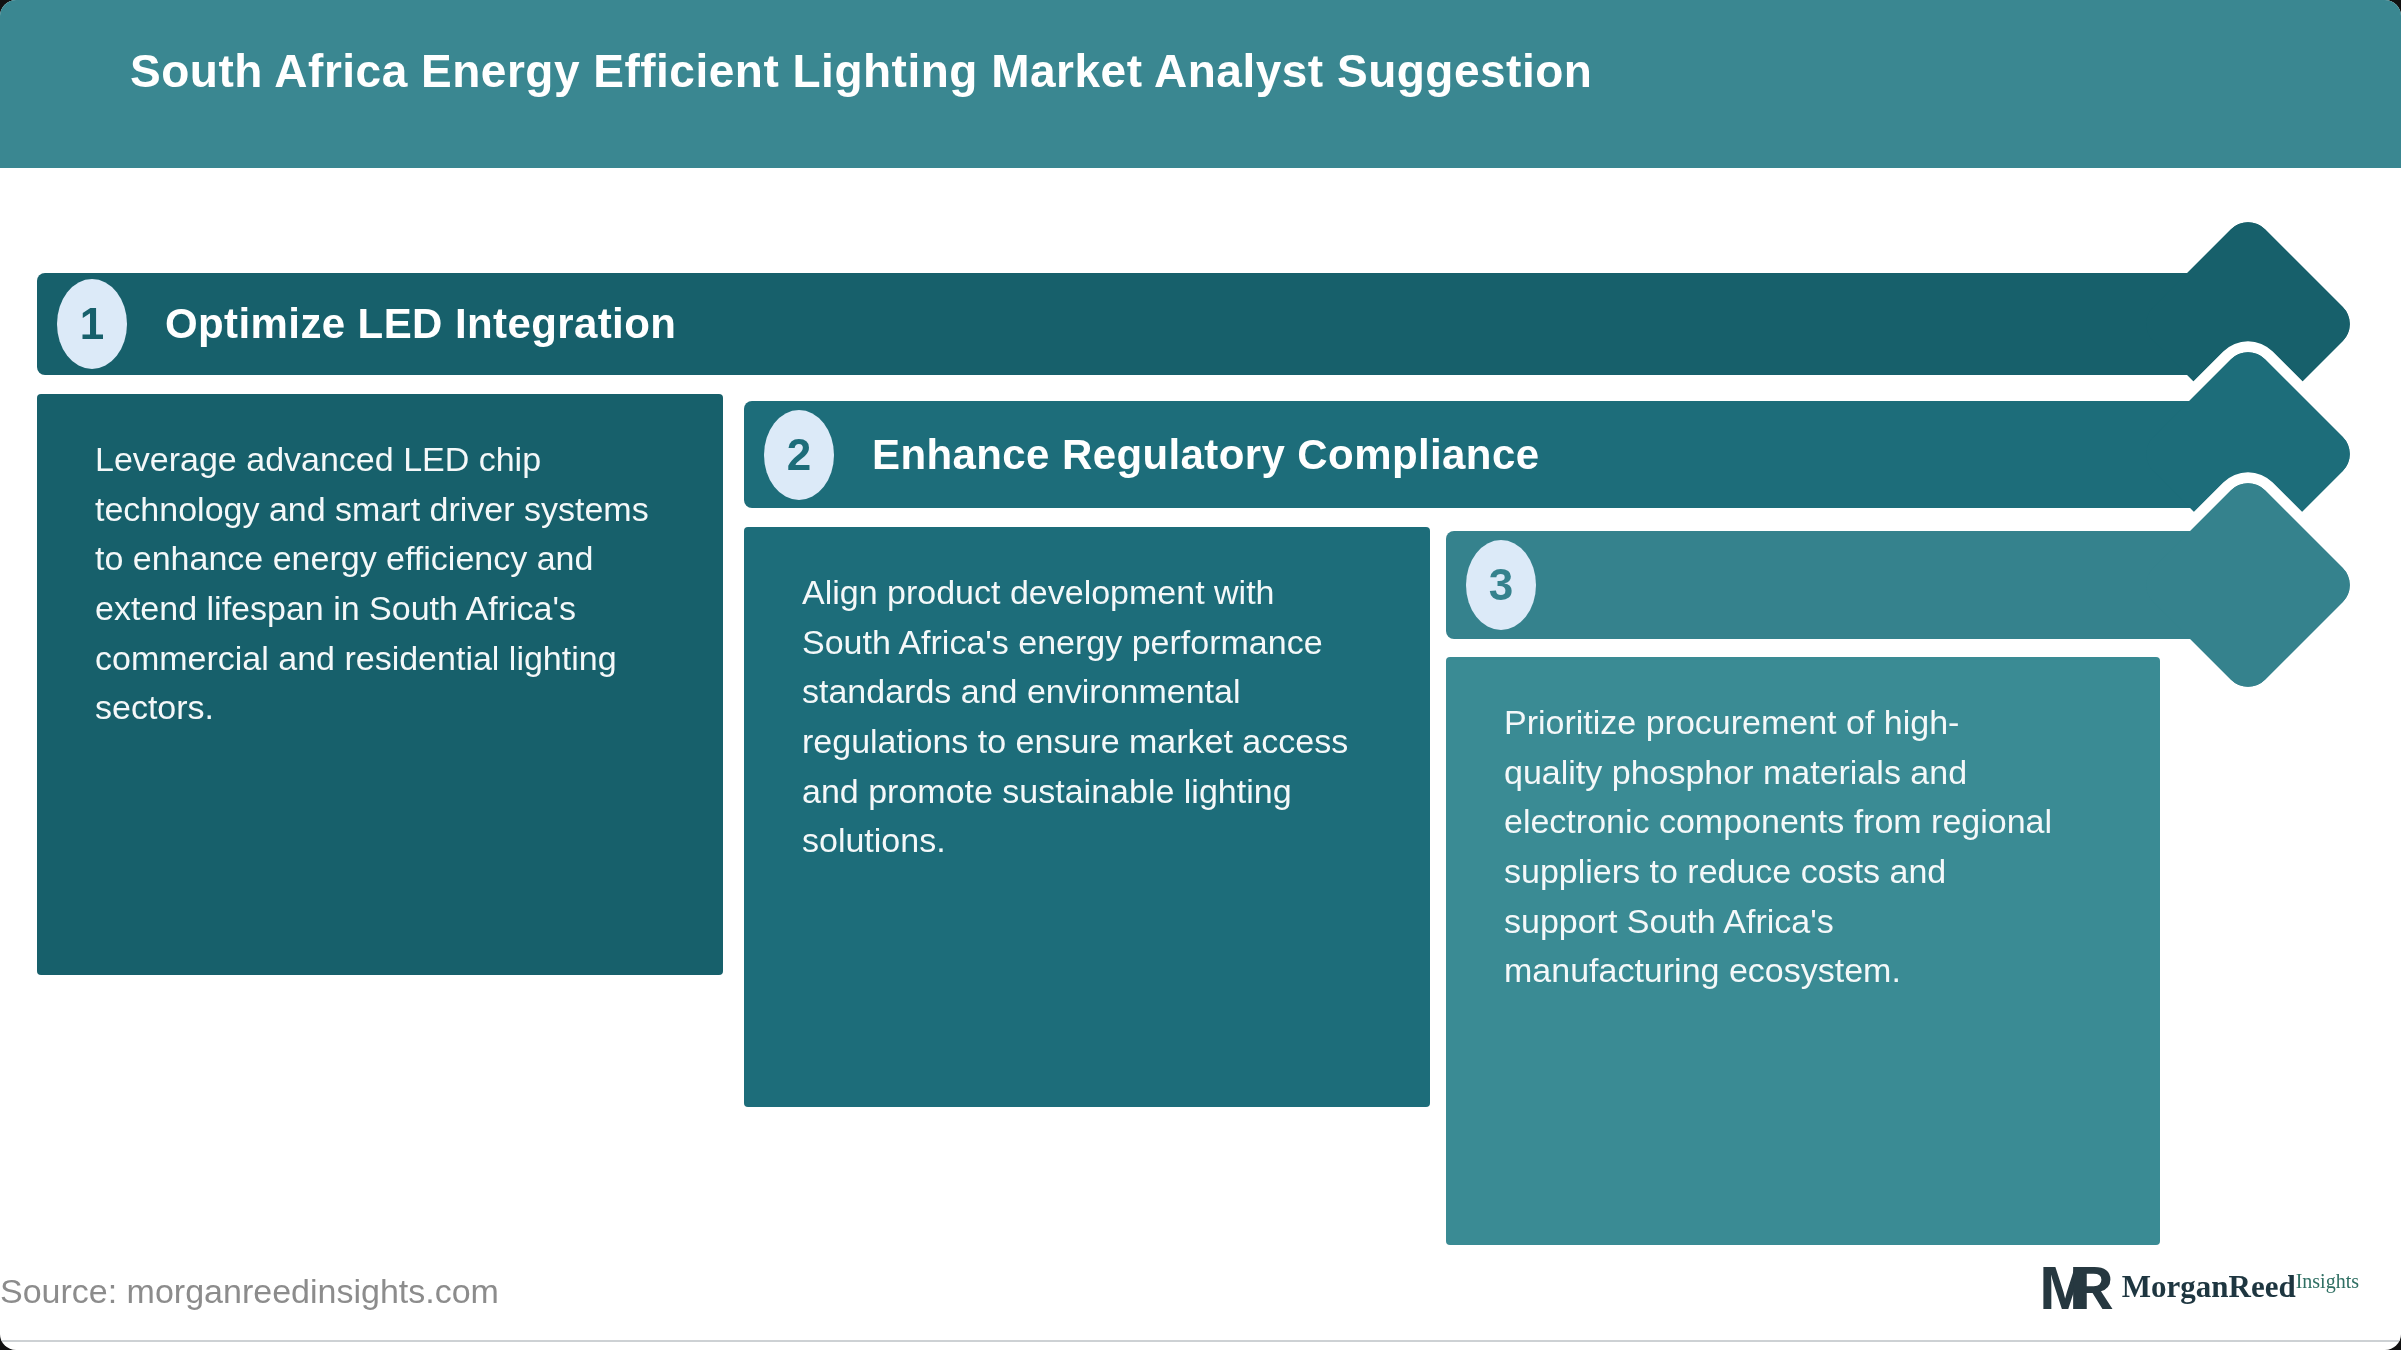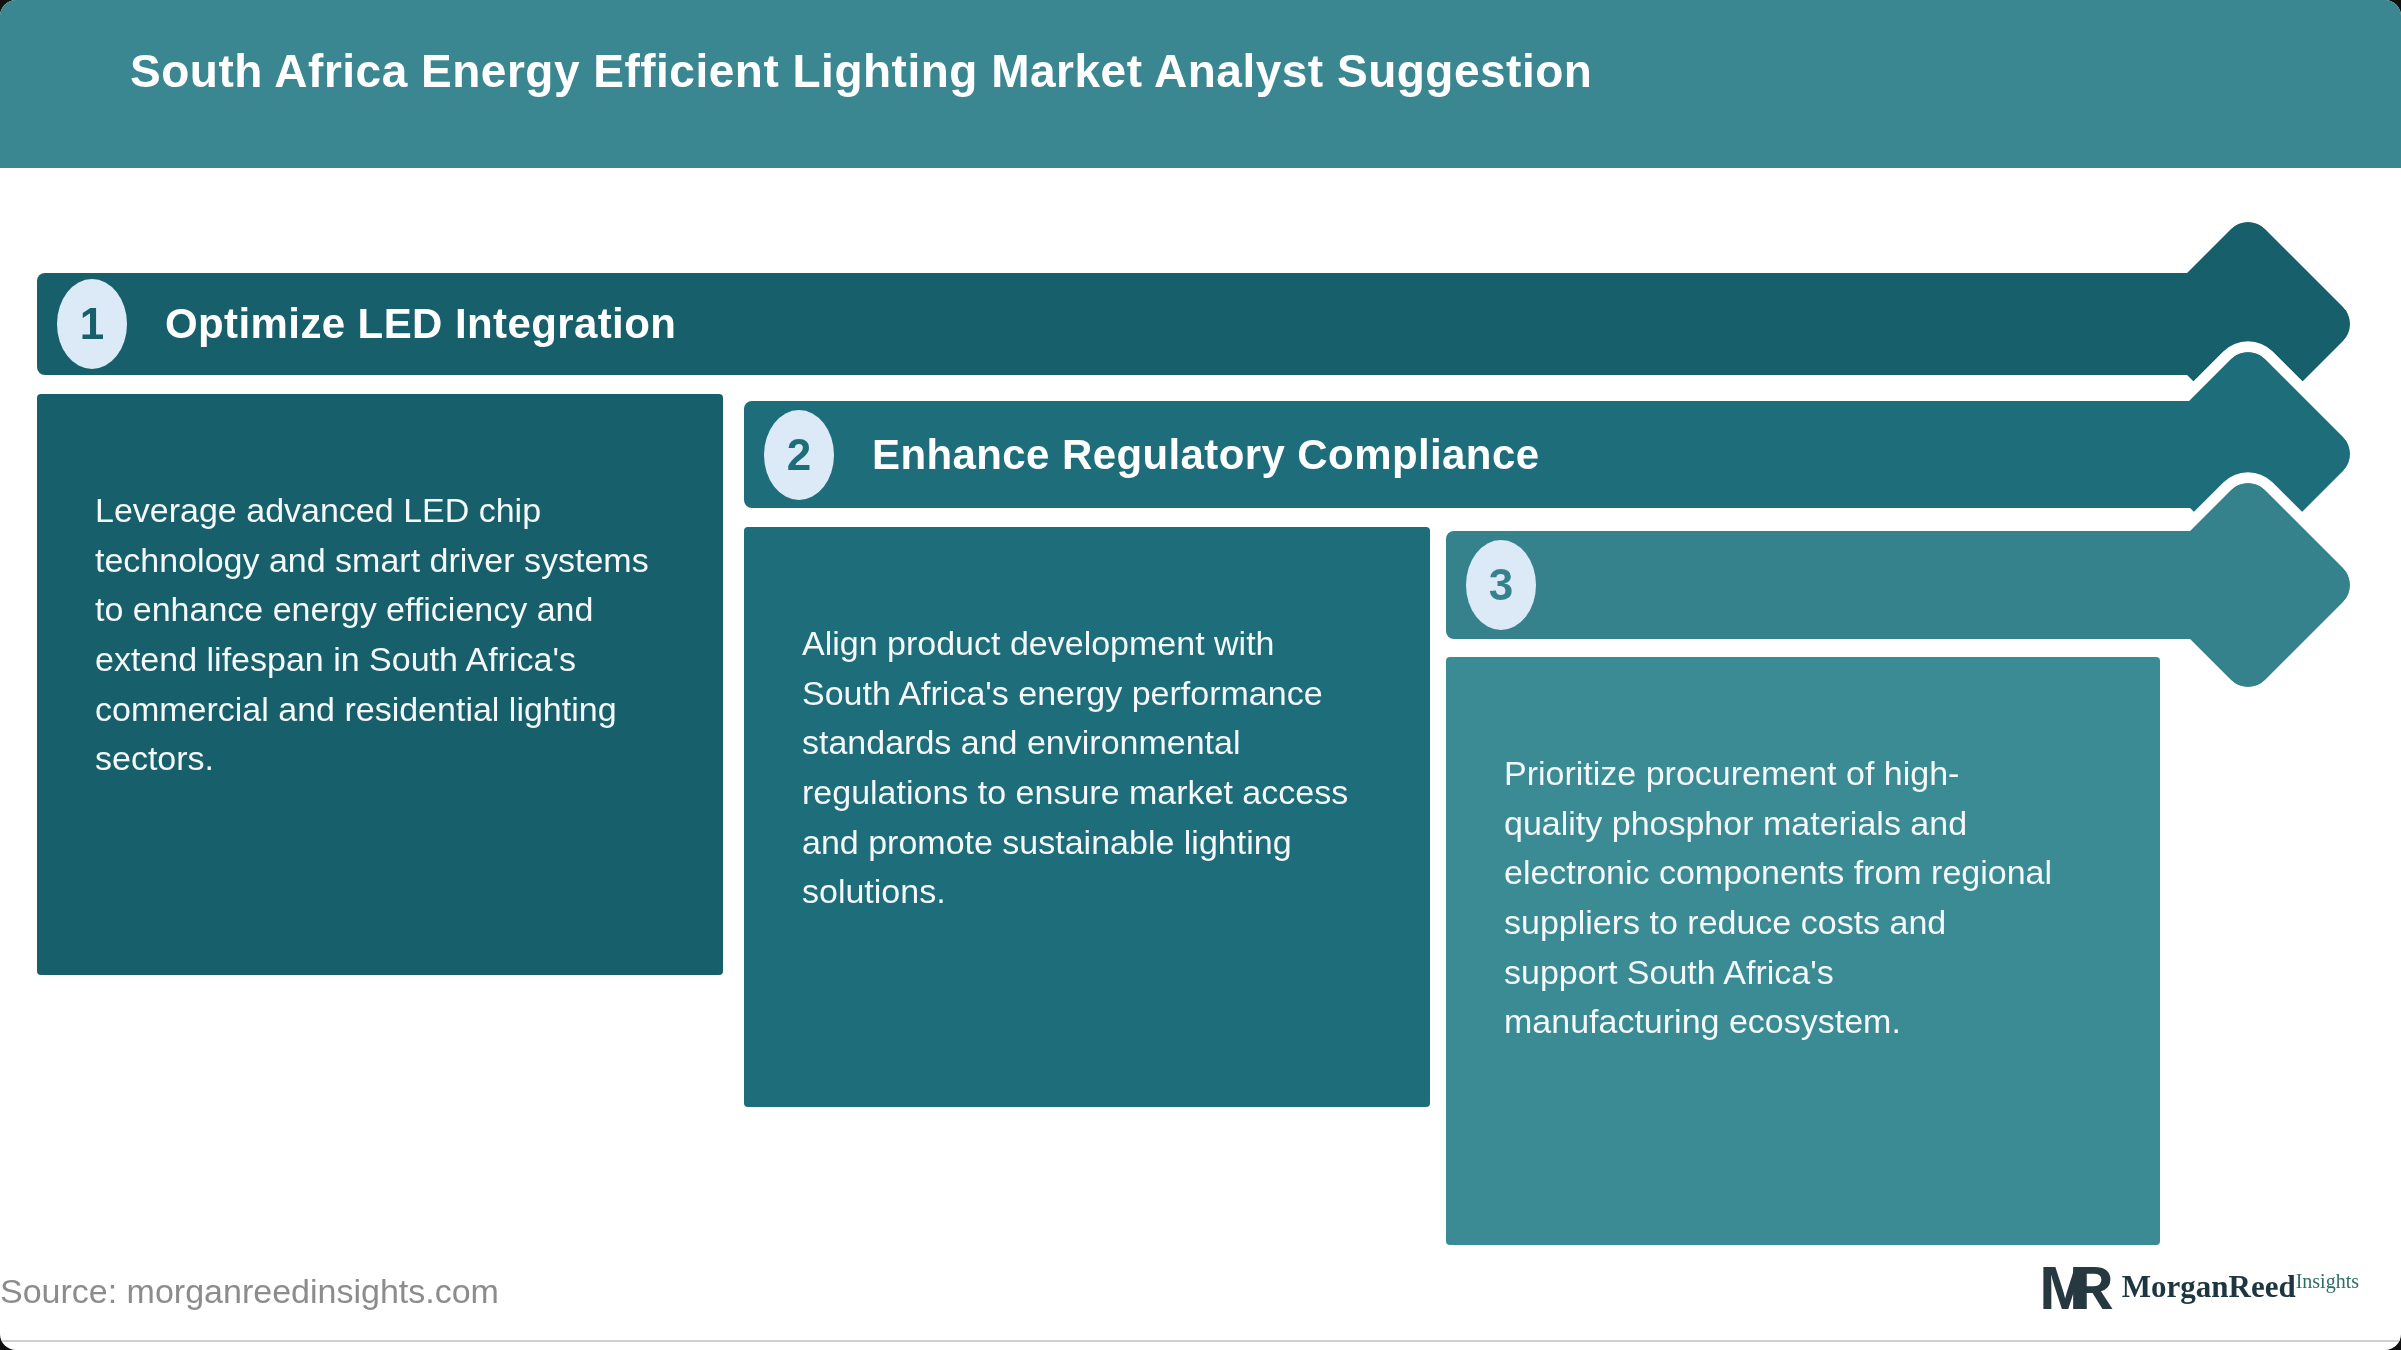--- a/index.html
+++ b/index.html
@@ -21,21 +21,21 @@
   .diamond { position:absolute; width:158px; height:158px; transform:rotate(45deg); border-radius:24px; left:2169px; }
   .g1 .diamond { top:245px; background:#17606B; }
   .g2 .diamond { top:375px; background:#1D6D7A; }
   .g3 .diamond { top:506px; background:#35828D; }
   .diamond.under { box-shadow:0 0 0 11px #fff; }
   .num-circle { width:70px; height:90px; border-radius:50%; background:#DCEAF8; display:flex; align-items:center; justify-content:center; flex:0 0 auto; font-size:44px; font-weight:700; }
   .g1 .num-circle { color:#17606B; } .g2 .num-circle { color:#1D6D7A; } .g3 .num-circle { color:#35828D; }
   .bar-label { color:#fff; font-size:42px; font-weight:600; letter-spacing:0.4px;text-align:center; }
 
   
-  .detail-box { position:absolute; border-radius:4px; color:#F4F8F9; font-size:34px; line-height:1.46; padding:92px 58px; white-space:pre-line; z-index:1; }
+  .detail-box { position:absolute; border-radius:4px; color:#F4F8F9; font-size:34px; line-height:1.46; padding:41px 58px; white-space:pre-line; z-index:1; }
   .box1 { left:37px;   top:394px; width:686px; height:581px; background:#17606B; }
   .box2 { left:744px;  top:527px; width:686px; height:580px; background:#1D6D7A; }
   .box3 { left:1446px; top:657px; width:714px; height:588px; background:#3A8B94; }
 
   
   .source-line { position:absolute; left:0; top:1272px; width:2401px; text-align:left; color:#8C8C8C; font-size:34px; z-index:5; }
   .bottom-rule { position:absolute; left:0; top:1340px; width:2401px; height:2px; background:#CDD1D4; z-index:5; }
   .logo { position:absolute; right:42px; top:1252px; display:flex; align-items:center; gap:12px; z-index:6; }
   .monogram { font-size:62px; font-weight:800; color:#263840; letter-spacing:-4px; display:flex; }
   .monogram .r { margin-left:-18px; }

